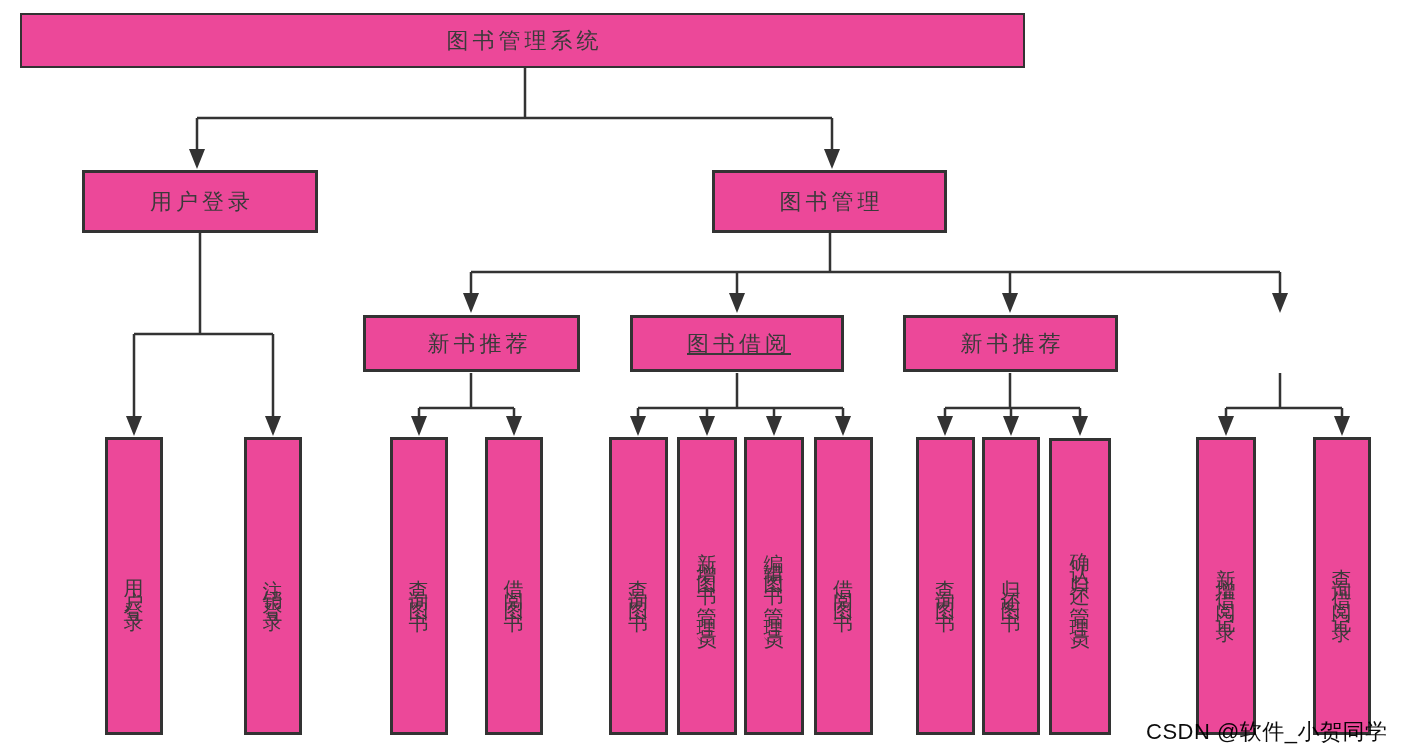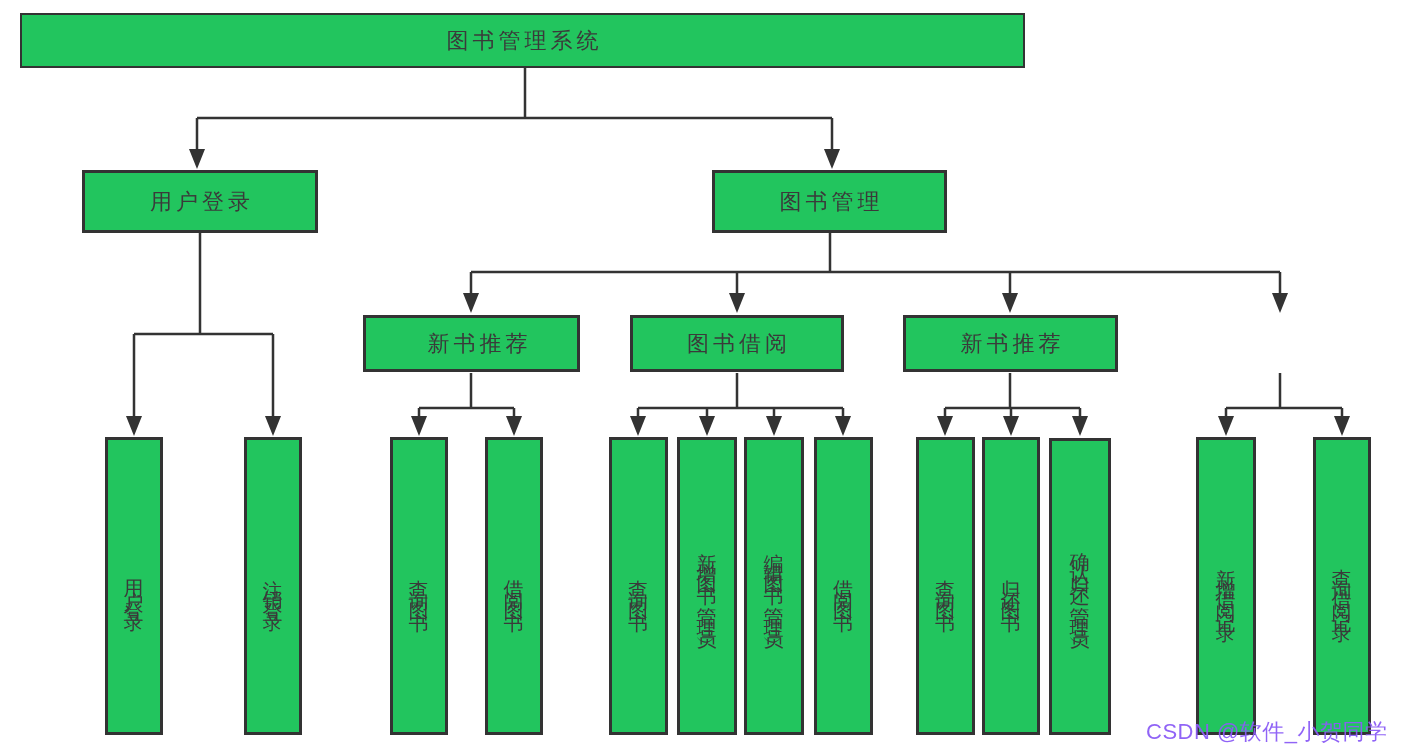--- a/index.html
+++ b/index.html
@@ -11,21 +11,21 @@
     color:#3a3a3a;
     overflow:hidden;
   }
   svg.connectors {
     position:absolute; left:0; top:0; width:1405px; height:747px;
     display:block;
   }
   .box {
     position:absolute;
     box-sizing:border-box;
-    background:#22c55e;
+    background:#ec4899;
     border:3px solid #333333;
     display:flex; align-items:center; justify-content:center;
     font-size:22px;
     letter-spacing:4px;
     text-indent:4px;
     white-space:nowrap;
     z-index:2;
   }
   .box.root { border-width:2px; }
   .box.leaf {
@@ -35,21 +35,21 @@
     letter-spacing:11px;
     text-indent:0;
     white-space:normal;
     line-height:1;
   }
   .watermark {
     position:absolute;
     left:1146px; top:717px;
     font-size:22px;
     letter-spacing:0.5px;
-    color:#8b5cf6;
+    color:#000000;
     opacity:0.95;
     z-index:3;
     white-space:nowrap;
   }
 </style>
 </head>
 <body>
 
 <div class="stage">
 
@@ -92,21 +92,21 @@
       <polygon points="1334,416 1350,416 1342,436"></polygon>
     </g>
   </svg>
 
   <div class="box root" style="left:20px;top:13px;width:1005px;height:55px;">图书管理系统</div>
 
   <div class="box" style="left:82px;top:170px;width:236px;height:63px;">用户登录</div>
   <div class="box" style="left:712px;top:170px;width:235px;height:63px;">图书管理</div>
 
   <div class="box" style="left:363px;top:315px;width:217px;height:57px;padding-left:12px;">新书推荐</div>
-  <div class="box" style="left:630px;top:315px;width:214px;height:57px;">图书借阅</div>
+  <div class="box" style="left:630px;top:315px;width:214px;height:57px;text-decoration:underline;">图书借阅</div>
   <div class="box" style="left:903px;top:315px;width:215px;height:57px;">新书推荐</div>
 
   <div class="box leaf" style="left:105px;top:437px;width:58px;height:298px;">用户登录</div>
   <div class="box leaf" style="left:244px;top:437px;width:58px;height:298px;">注销登录</div>
 
   <div class="box leaf" style="left:390px;top:437px;width:58px;height:298px;">查询图书</div>
   <div class="box leaf" style="left:485px;top:437px;width:58px;height:298px;">借阅图书</div>
 
   <div class="box leaf" style="left:609px;top:437px;width:59px;height:298px;">查询图书</div>
   <div class="box leaf" style="left:677px;top:437px;width:60px;height:298px;">新增图书（管理员）</div>

